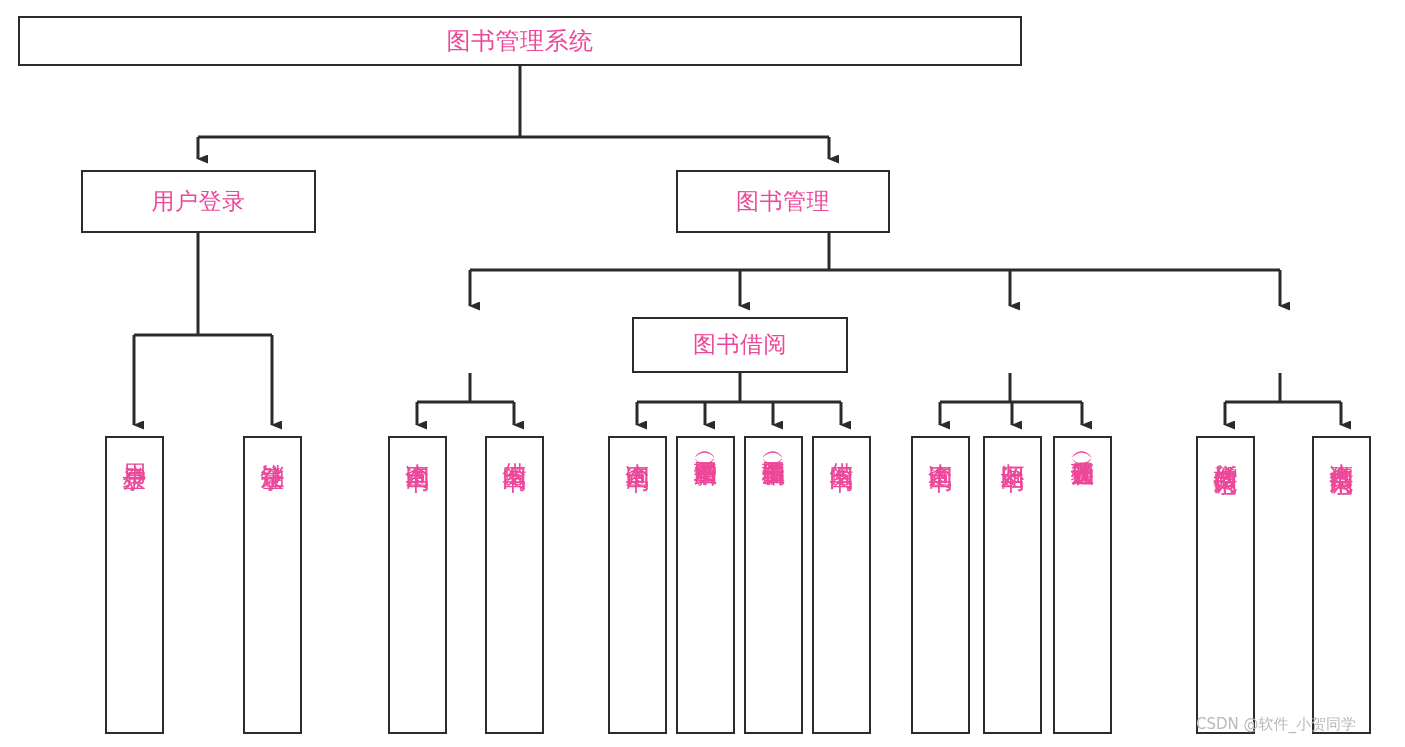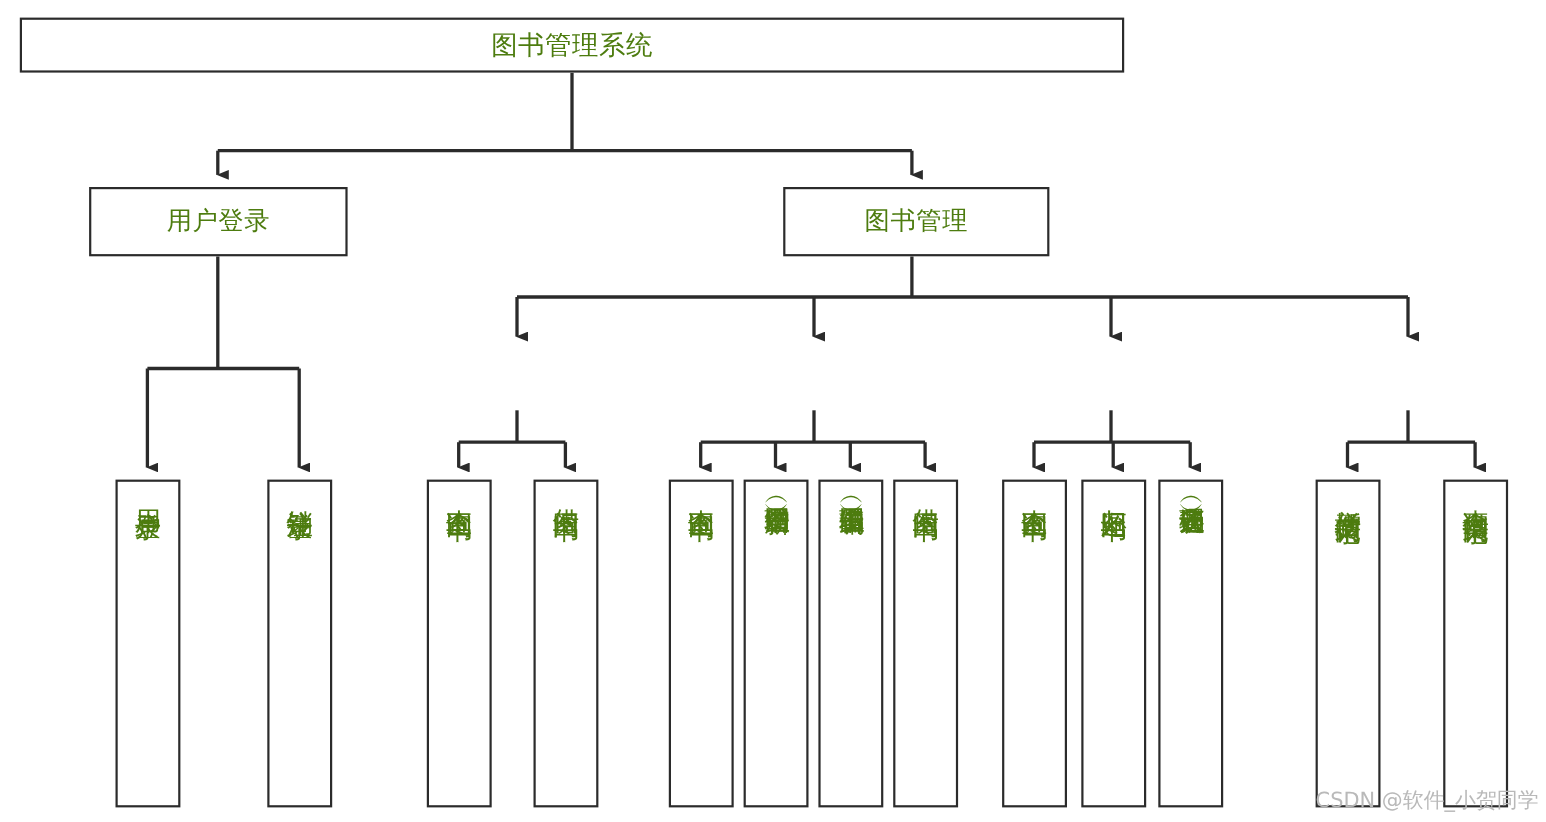--- a/index.html
+++ b/index.html
@@ -34,21 +34,21 @@
     background: #ffffff;
     display: flex;
     align-items: center;
     justify-content: center;
     color: #2b2b2b;
   }
   .node-label {
     display: block;
     text-align: center;
     line-height: 1.02;
-    color: #4d7c0f;
+    color: #ec4899;
     white-space: pre;
   }
   
   .node-h .node-label {
     font-size: 23px;
     letter-spacing: 0.5px;
   }
   #node-root .node-label {
     font-size: 24px;
   }
@@ -65,21 +65,21 @@
     letter-spacing: 2px;
     line-height: 1;
   }
   .node-v.tall-text .node-label {
     font-size: 23px;
     letter-spacing: 0px;
   }
   .watermark {
     position: absolute;
     color: #b9b9b9;
-    font-size: 19px;
+    font-size: 15px;
     font-family: "DejaVu Sans", "Liberation Sans", sans-serif;
     white-space: nowrap;
     user-select: none;
   }
 </style>
 </head>
 <body>
 
 <div id="diagram-root">
 
@@ -134,24 +134,27 @@
     </g>
   </svg>
 
   <div class="node-box node-h" id="node-root" style="left: 18px; top: 16px; width: 1004px; height: 50px;">
     <span class="node-label">图书管理系统</span>
   </div>
 
   <div class="node-box node-h" style="left: 81px; top: 170px; width: 235px; height: 63px;">
     <span class="node-label">用户登录</span>
   </div>
-  <div class="node-box node-h" style="left: 712px; top: 170px; width: 242px; height: 63px;">
+  <div class="node-box node-h" style="left: 676px; top: 170px; width: 214px; height: 63px;">
     <span class="node-label">图书管理</span>
   </div>
 
+  <div class="node-box node-h" style="left: 632px; top: 317px; width: 216px; height: 56px;">
+    <span class="node-label">图书借阅</span>
+  </div>
 
   <div class="node-box node-v" style="left: 105px; top: 436px; width: 59px; height: 298px;">
     <span class="node-label">用户登录</span>
   </div>
   <div class="node-box node-v" style="left: 243px; top: 436px; width: 59px; height: 298px;">
     <span class="node-label">注销登录</span>
   </div>
 
   <div class="node-box node-v" style="left: 388px; top: 436px; width: 59px; height: 298px;">
     <span class="node-label">查询图书</span>

